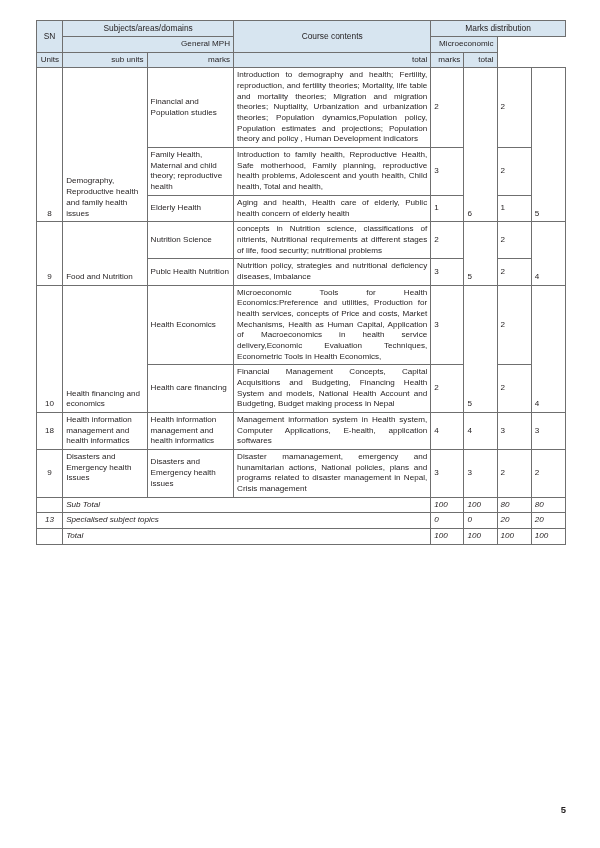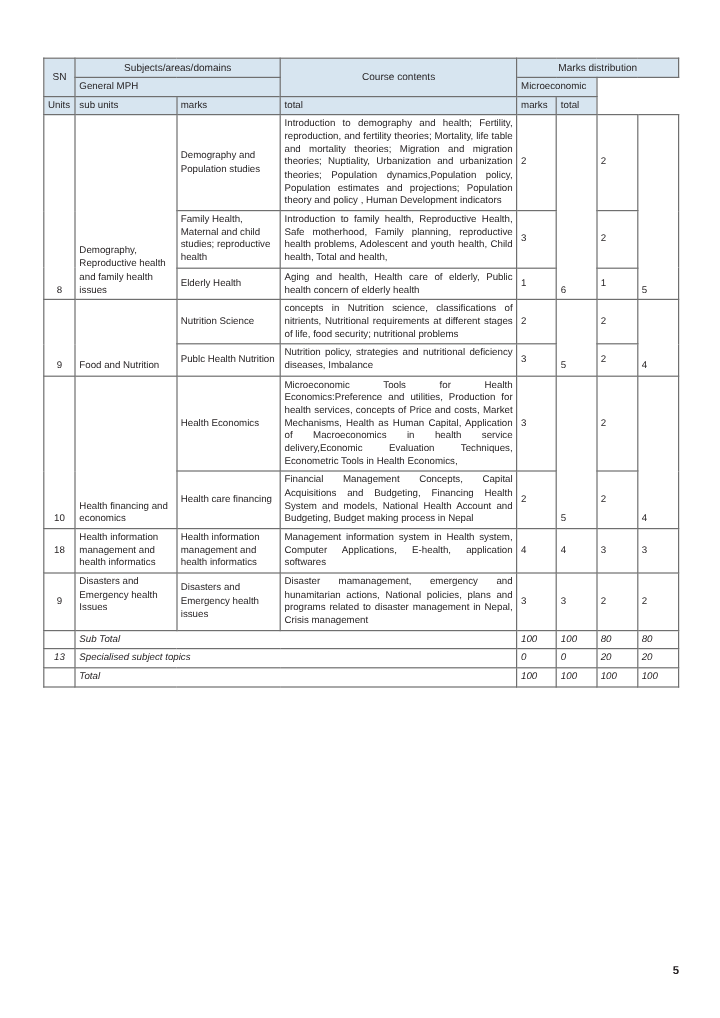--- a/index.html
+++ b/index.html
@@ -17,21 +17,21 @@
   }
   .page {
     position: absolute;
     left: 0; top: 0;
     width: 600px;
     height: 848px;
   }
   table.syllabus {
     position: absolute;
     left: 36px;
-    top: 48px;
+    top: 20px;
     width: 530px;
     border-collapse: collapse;
     table-layout: fixed;
     font-size: 8.1px;
     line-height: 1.32;
   }
   table.syllabus td, table.syllabus th {
     border: 1px solid #6f6f6f;
     padding: 2px 3px;
     vertical-align: top;
@@ -41,21 +41,21 @@
   
   .hdr {
     background: #d7e5f0;
     text-align: center;
     vertical-align: middle !important;
     font-size: 8.4px;
     padding: 3px 2px;
   }
   .hdr-sub {
     background: #d7e5f0;
-    text-align: left;
+    text-align: right;
     vertical-align: middle !important;
     font-size: 8.1px;
     padding: 2px 2px;
   }
   
   .c-sn      { width: 26px;  text-align: center; vertical-align: middle !important; }
   .c-unit    { width: 84px;  }
   .c-sub     { width: 86px;  }
   .c-content { width: 196px; text-align: justify; text-justify: inter-word; hyphens: none; }
   .c-m1      { width: 33px;  }
@@ -116,29 +116,29 @@
         <td class="hdr-sub">marks</td>
         <td class="hdr-sub">total</td>
         <td class="hdr-sub">marks</td>
         <td class="hdr-sub">total</td>
       </tr>
     </thead>
     <tbody id="tbody">
         <tr>
           <td class="c-sn sn-bot" rowspan="3">8</td>
           <td class="c-unit unit-bot" rowspan="3">Demography, Reproductive health and family health issues</td>
-          <td class="c-sub unit-mid">Demography and Population studies</td>
+          <td class="c-sub unit-mid">Financial and Population studies</td>
           <td class="c-content">Introduction to demography and health; Fertility, reproduction, and fertility theories; Mortality, life table and mortality theories; Migration and migration theories; Nuptiality, Urbanization and urbanization theories; Population dynamics,Population policy, Population estimates and projections; Population theory and policy , Human Development indicators</td>
           <td class="c-m1 num num-mid">2</td>
           <td class="c-t1 num num-bot" rowspan="3">6</td>
           <td class="c-m2 num num-mid">2</td>
           <td class="c-t2 num num-bot" rowspan="3">5</td>
         </tr>
         <tr>
-          <td class="c-sub unit-mid">Family Health, Maternal and child studies; reproductive health</td>
+          <td class="c-sub unit-mid">Family Health, Maternal and child theory; reproductive health</td>
           <td class="c-content">Introduction to family health, Reproductive Health, Safe motherhood, Family planning, reproductive health problems, Adolescent and youth health, Child health, Total and health,</td>
           <td class="c-m1 num num-mid">3</td>
           <td class="c-m2 num num-mid">2</td>
         </tr>
         <tr>
           <td class="c-sub unit-mid">Elderly  Health</td>
           <td class="c-content">Aging and health,  Health care of elderly, Public health concern of elderly health</td>
           <td class="c-m1 num num-mid">1</td>
           <td class="c-m2 num num-mid">1</td>
         </tr>

